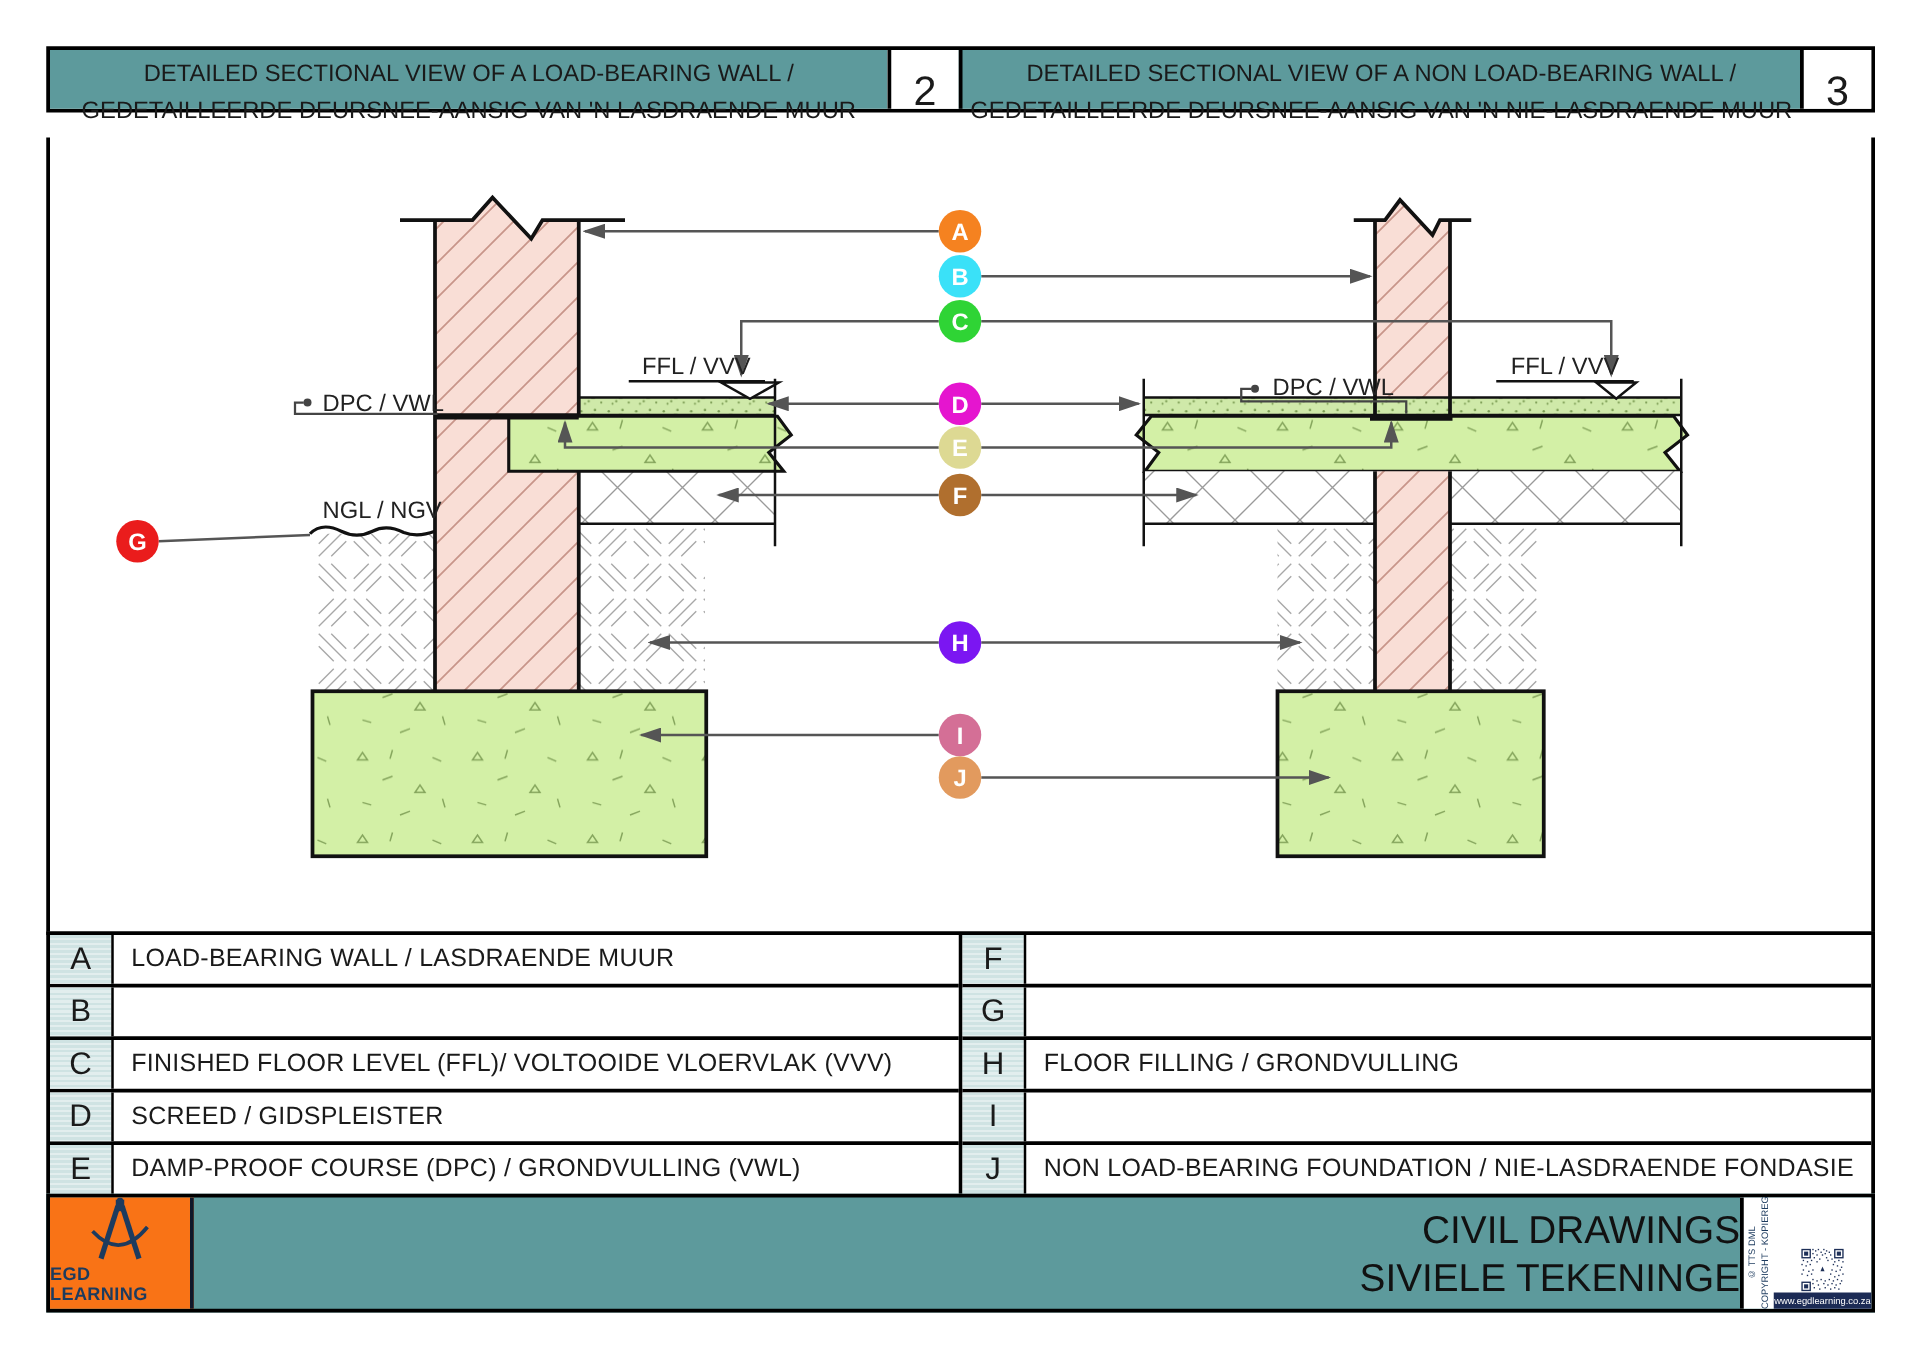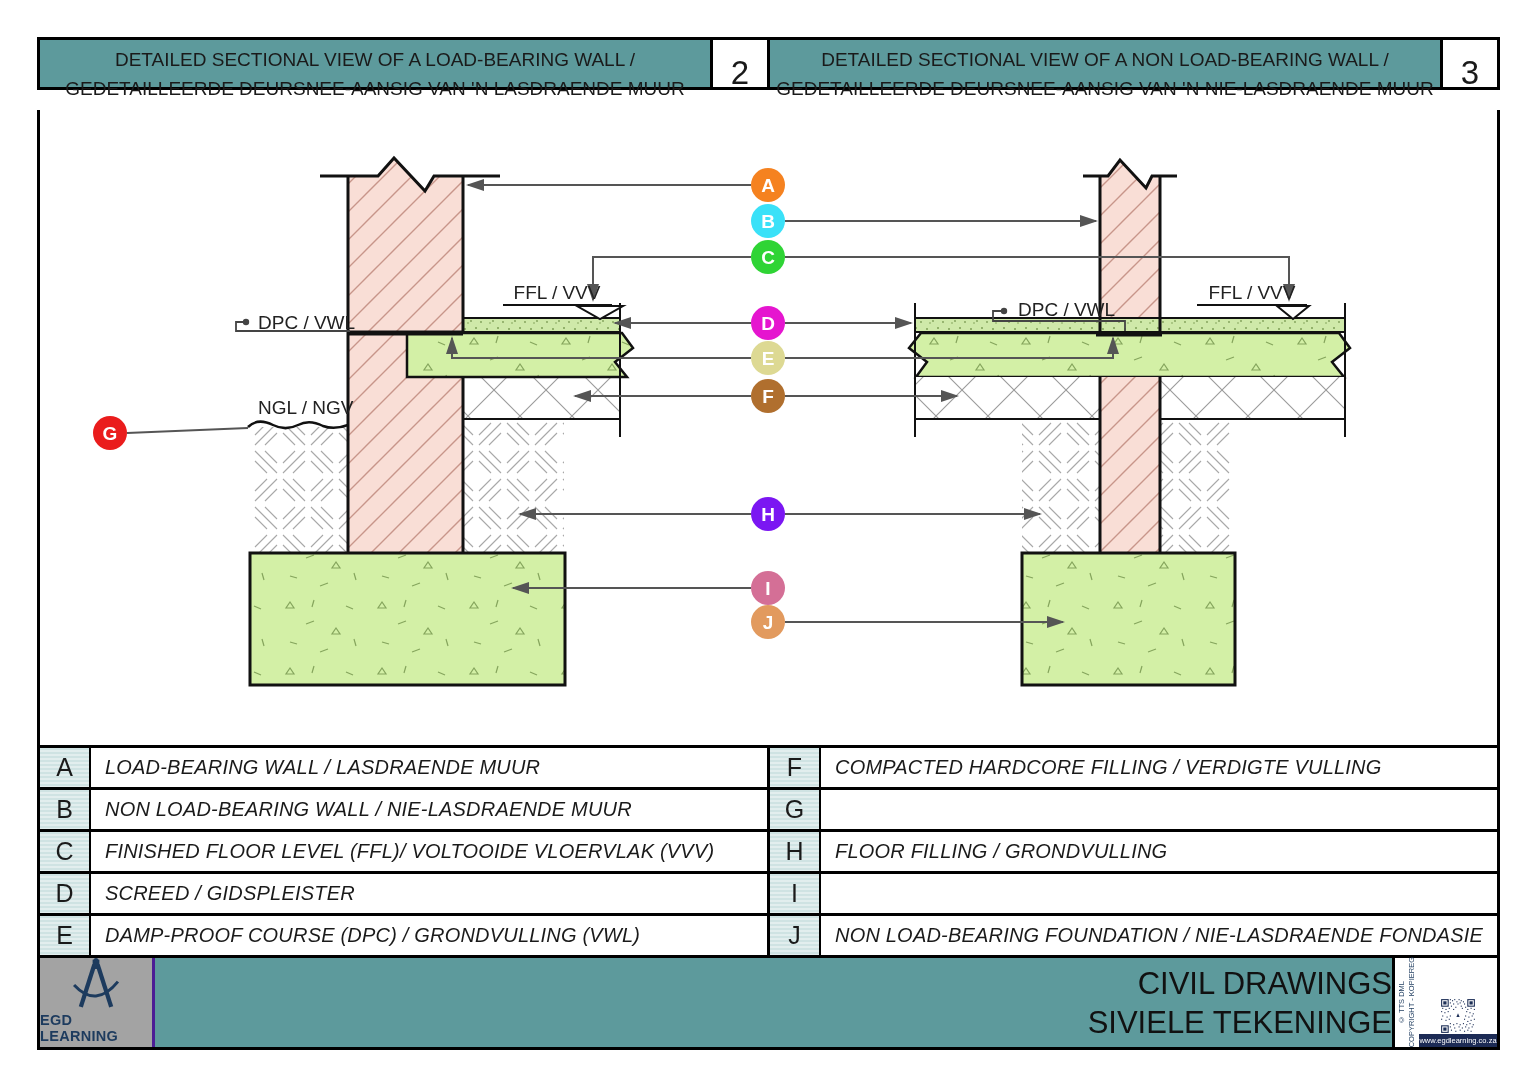--- a/index.html
+++ b/index.html
@@ -25,25 +25,25 @@
   .legend{position:absolute;left:37px;top:745px;width:1463px;height:210px;
           display:flex;border-left:3px solid #000;border-right:3px solid #000;border-top:3px solid #000;
           box-sizing:border-box;background:#fff;}
   .legend-col{flex:1;display:flex;flex-direction:column;box-sizing:border-box;}
   .legend-col.rightcol{border-left:3px solid #000;}
   .legend-row{flex:1;display:flex;border-bottom:3px solid #000;box-sizing:border-box;align-items:stretch;}
   .legend-row:last-child{border-bottom:none;}
   .legend-key{width:51px;border-right:2px solid #000;box-sizing:border-box;
               display:flex;align-items:center;justify-content:center;font-size:25px;
               background:repeating-linear-gradient(180deg,#cfe3e3 0px,#cfe3e3 2px,#e2eeee 2px,#e2eeee 4px);}
-  .legend-label{flex:1;display:flex;align-items:center;padding-left:14px;font-size:20px;letter-spacing:.2px;font-style:italic;}
+  .legend-label{flex:1;display:flex;align-items:center;padding-left:14px;font-size:20px;letter-spacing:.2px;}
   
   .footer{position:absolute;left:37px;top:955px;width:1463px;height:95px;
           display:flex;border:3px solid #000;box-sizing:border-box;background:#5d9a9c;}
-  .logo-box{width:115px;background:#a3a3a3;border-right:3px solid #4c1d95;box-sizing:border-box;
+  .logo-box{width:115px;background:#f97316;border-right:3px solid #0f172a;box-sizing:border-box;
             display:flex;flex-direction:column;align-items:center;justify-content:flex-end;padding-bottom:3px;}
   .logo-text{font-size:14.5px;font-weight:bold;color:#1d3b5e;letter-spacing:.3px;}
   .foot-title{flex:1;text-align:right;font-size:31px;line-height:39px;padding-top:6px;box-sizing:border-box;color:#111;}
   .qr-box{width:105px;background:#fff;border-left:3px solid #000;box-sizing:border-box;display:flex;}
   .copyright-strip{width:24px;display:flex;flex-direction:row;align-items:center;justify-content:center;}
   .copyright-strip span{writing-mode:vertical-rl;transform:rotate(180deg);font-size:7.5px;line-height:10px;
             color:#1d3b5e;white-space:nowrap;}
   .qr-wrap{flex:1;display:flex;flex-direction:column;align-items:center;justify-content:flex-start;padding-top:20px;margin-top:20px;}
   .url-band{width:100%;background:#1c2b55;color:#fff;font-size:7.5px;text-align:center;line-height:13px;height:13px;}
 </style>
@@ -232,39 +232,37 @@
   </div>
 
   <div class="legend">
     <div class="legend-col">
       <div class="legend-row">
         <div class="legend-key">A</div>
         <div class="legend-label">LOAD-BEARING WALL / LASDRAENDE MUUR</div>
       </div>
       <div class="legend-row">
         <div class="legend-key">B</div>
-        <div class="legend-label">NON LOAD-BEARING WALL / NIE-LASDRAENDE MUUR</div>
       </div>
       <div class="legend-row">
         <div class="legend-key">C</div>
         <div class="legend-label">FINISHED FLOOR LEVEL (FFL)/ VOLTOOIDE VLOERVLAK (VVV)</div>
       </div>
       <div class="legend-row">
         <div class="legend-key">D</div>
         <div class="legend-label">SCREED / GIDSPLEISTER</div>
       </div>
       <div class="legend-row">
         <div class="legend-key">E</div>
         <div class="legend-label">DAMP-PROOF COURSE (DPC) / GRONDVULLING (VWL)</div>
       </div>
     </div>
     <div class="legend-col rightcol">
       <div class="legend-row">
         <div class="legend-key">F</div>
-        <div class="legend-label">COMPACTED HARDCORE FILLING / VERDIGTE VULLING</div>
       </div>
       <div class="legend-row">
         <div class="legend-key">G</div>
       </div>
       <div class="legend-row">
         <div class="legend-key">H</div>
         <div class="legend-label">FLOOR FILLING / GRONDVULLING</div>
       </div>
       <div class="legend-row">
         <div class="legend-key">I</div>

